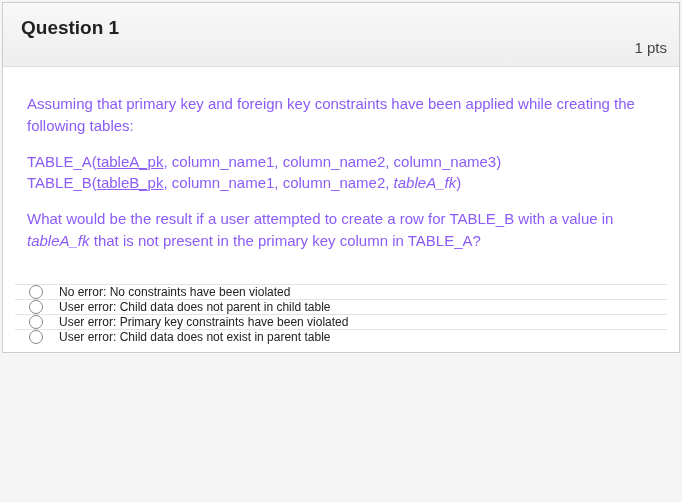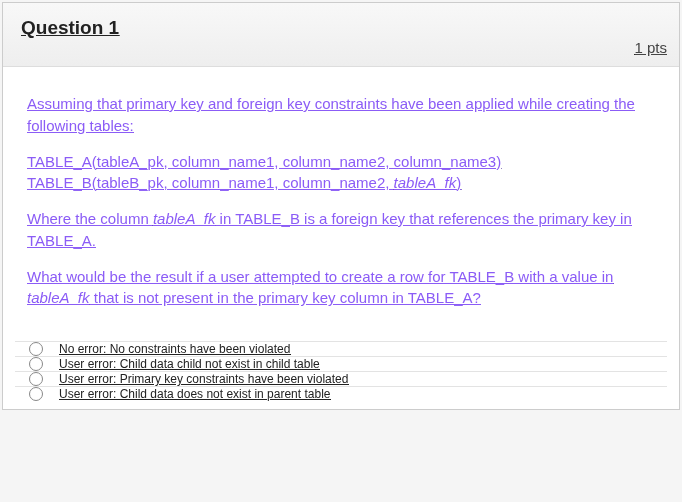--- a/index.html
+++ b/index.html
@@ -1,15 +1,15 @@
 <!DOCTYPE html>
 <html><head>
   <meta charset="utf-8">
   <style>
-    * { box-sizing: border-box; margin: 0; padding: 0; text-decoration: underline; }
+    * { box-sizing: border-box; margin: 0; padding: 0; }
     body {
       font-family: -apple-system, "Helvetica Neue", Arial, sans-serif;
       background: #f5f5f5;
       width: 682px;
       height: 502px;
       overflow: hidden;
     }
     .question-card {
       background: #fff;
       border: 1px solid #ccc;
@@ -77,37 +77,34 @@
   <div class="question-body">
     <p>
       <span>Assuming that primary key and foreign key constraints have been applied while creating the following tables:</span>
     </p>
 
     <p>
       <span>TABLE_A(</span><span class="underline">tableA_pk</span><span>, column_name1, column_name2, column_name3)</span><br>
       <span>TABLE_B(</span><span class="underline">tableB_pk</span><span>, column_name1, column_name2, </span><span class="italic">tableA_fk</span><span>)</span>
     </p>
 
-    <p>
-      <span>Where the column </span><span class="italic">tableA_fk</span><span> in TABLE_B is a foreign key that references the primary key in TABLE_A.</span>
-    </p>
 
     <p>
       <span>What would be the result if a user attempted to create a row for TABLE_B with a value in </span><span class="italic">tableA_fk</span><span> that is not present in the primary key column in TABLE_A?</span>
     </p>
   </div>
 
   <div class="options">
     <div class="option-row">
       <span class="radio"></span>
       <span>No error: No constraints have been violated</span>
     </div>
     <div class="option-row">
       <span class="radio"></span>
-      <span>User error: Child data child not exist in child table</span>
+      <span>User error: Child data does not parent in child table</span>
     </div>
     <div class="option-row">
       <span class="radio"></span>
       <span>User error: Primary key constraints have been violated</span>
     </div>
     <div class="option-row">
       <span class="radio"></span>
       <span>User error: Child data does not exist in parent table</span>
     </div>
   </div>

